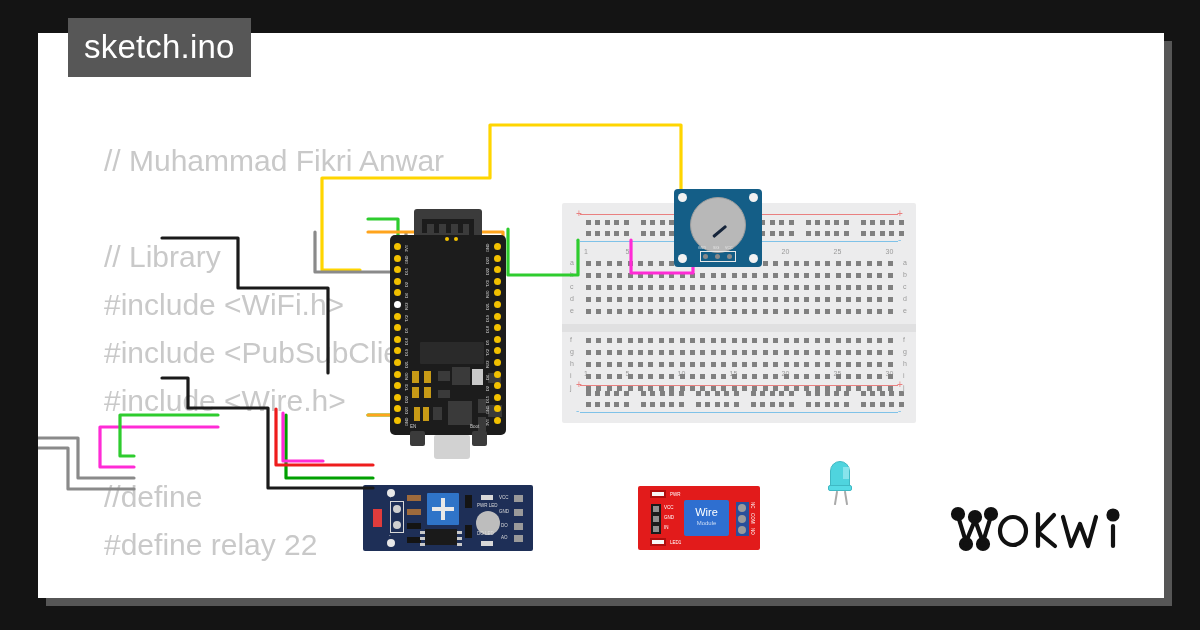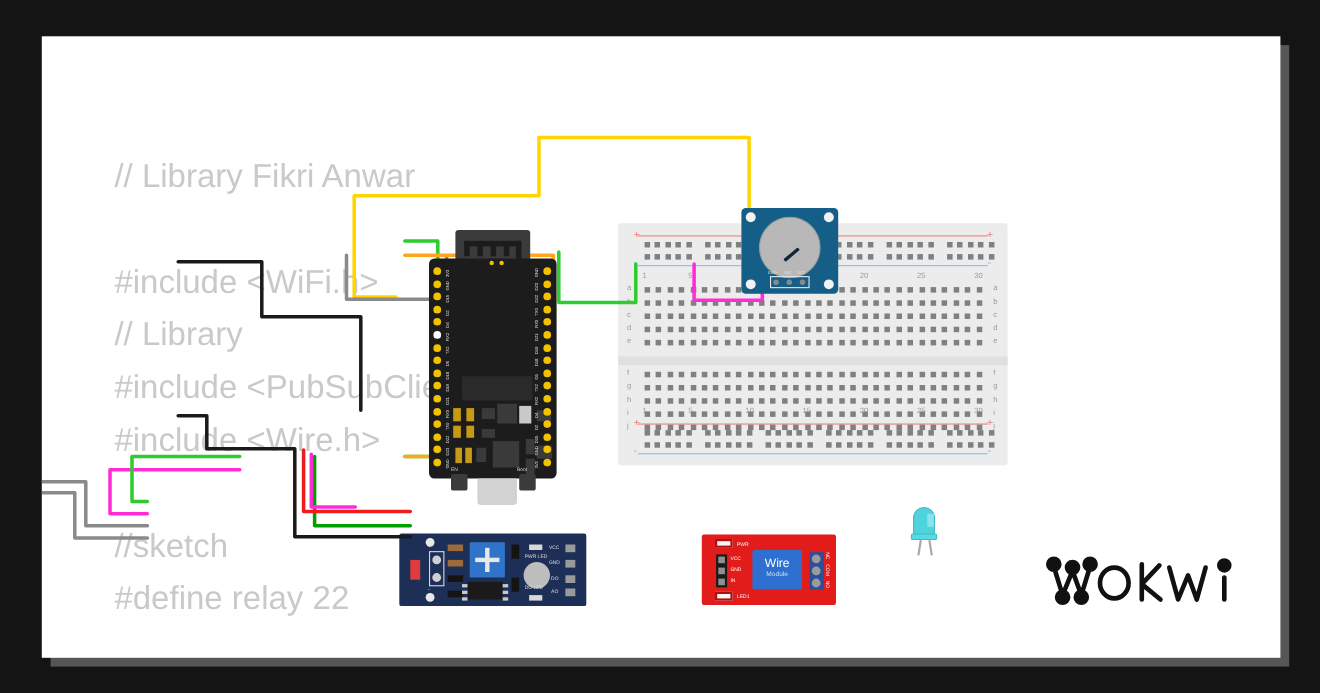--- a/index.html
+++ b/index.html
@@ -240,21 +240,21 @@
   }
 </style>
 </head>
 <body>
 
 <div id="root">
 
   <div class="canvas-shadow"></div>
   <div class="canvas">
 
-    <div class="code" id="code-block"><div>// Library Fikri Anwar</div><div class="blank"></div><div>#include &lt;WiFi.h&gt;</div><div>// Library</div><div>#include &lt;PubSubClient.h&gt;</div><div>#include &lt;Wire.h&gt;</div><div class="blank"></div><div>//sketch</div><div>#define relay 22</div></div>
+    <div class="code" id="code-block"><div>// Muhammad Fikri Anwar</div><div class="blank"></div><div>// Library</div><div>#include &lt;WiFi.h&gt;</div><div>#include &lt;PubSubClient.h&gt;</div><div>#include &lt;Wire.h&gt;</div><div class="blank"></div><div>//define</div><div>#define relay 22</div></div>
 
     <svg class="wires" width="1126" height="565" viewBox="0 0 1126 565">
       <g fill="none" stroke-linecap="round" stroke-linejoin="round" stroke-width="3.2">
 
         <path stroke="#ffd500" d="M 322 237 L 284 237 L 284 145 L 452 145 L 452 92 L 643 92 L 643 175"></path>
 
         <path stroke="#8a8a8a" d="M 277 199 L 277 239 L 368 239 L 368 200"></path>
 
         <path stroke="#1a1a1a" d="M 124 205 L 200 205 L 200 255 L 290 255 L 290 340"></path>
 
@@ -981,14 +981,15 @@
           <path d="M113 15 L121 44 L130 22 L138 44 L146 15"></path>
 
           <path d="M163 24 L163 44"></path>
           <circle cx="163" cy="13" r="4.5" fill="#111111"></circle>
         </g>
       </svg>
     </div>
 
   </div>
 
+  <div class="file-tab">sketch.ino</div>
 
 </div>
 
 </body></html>

